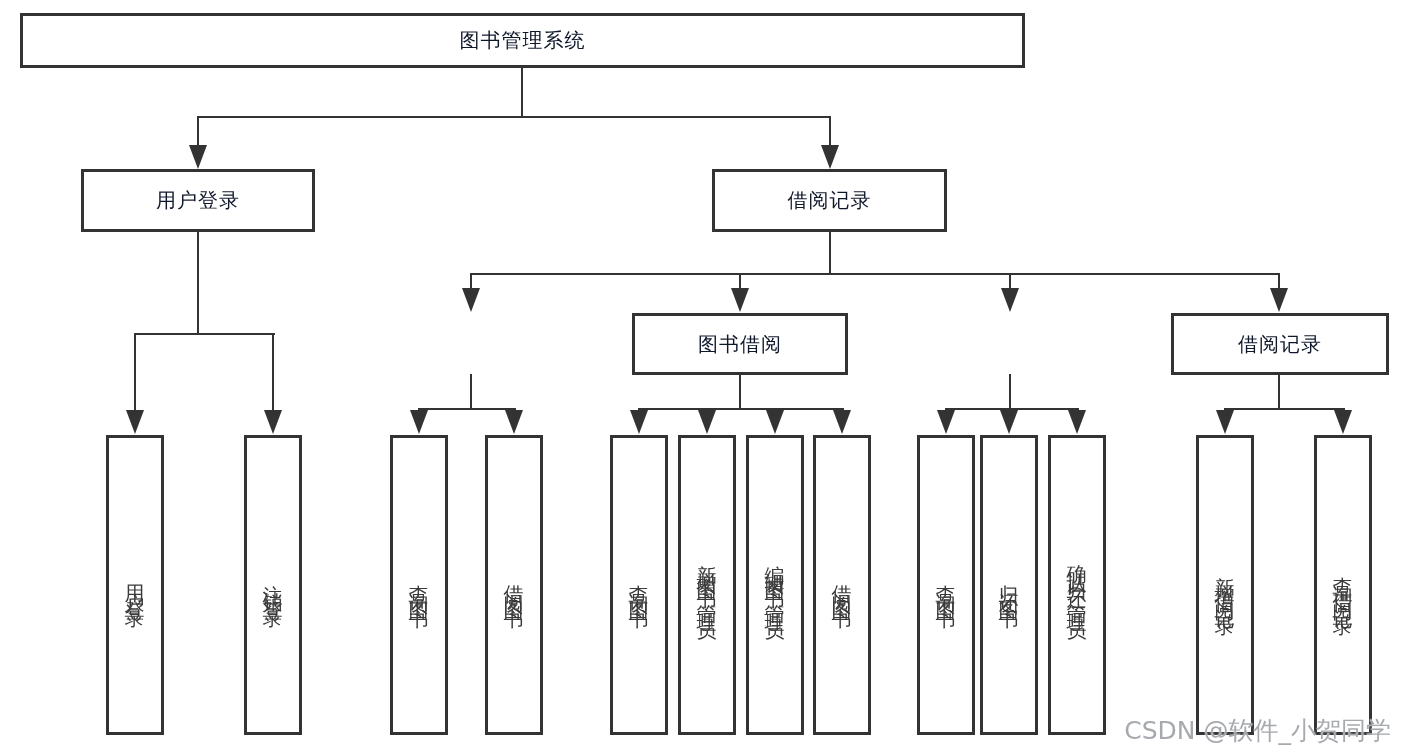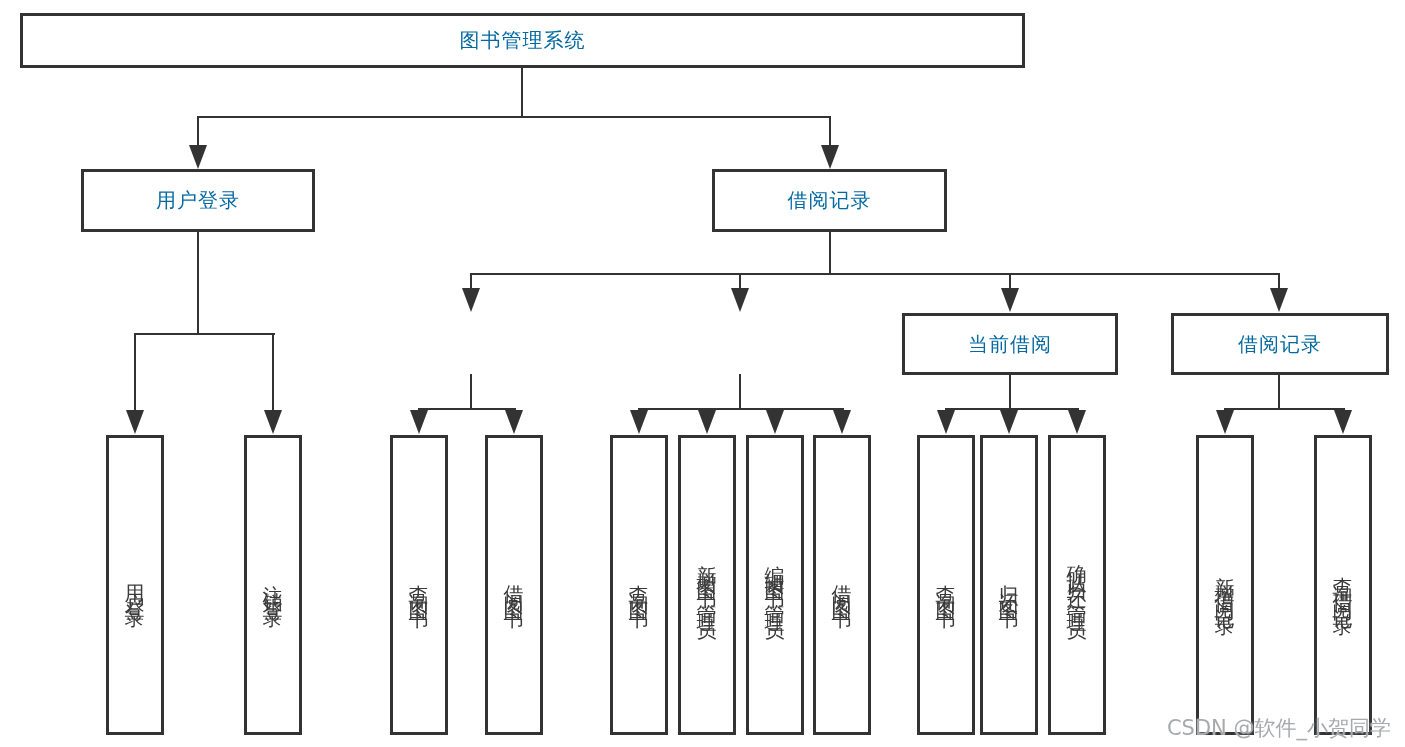--- a/index.html
+++ b/index.html
@@ -16,21 +16,21 @@
     position: absolute;
     box-sizing: border-box;
     border: 3px solid #333333;
     background: #ffffff;
     display: flex;
     align-items: center;
     justify-content: center;
   }
   .node .lbl {
     font-size: 20px;
-    color: #0369a1;
+    color: #0f172a;
     letter-spacing: 1px;
     white-space: nowrap;
   }
   .leaf {
     position: absolute;
     top: 435px;
     width: 58px;
     height: 300px;
     box-sizing: border-box;
     border: 3px solid #333333;
@@ -56,21 +56,21 @@
     width: 0;
     height: 0;
     border-left: 9px solid transparent;
     border-right: 9px solid transparent;
     border-top: 24px solid #333333;
   }
   .watermark {
     position: absolute;
     top: 714px;
     right: 14px;
-    font-size: 21px;
+    font-size: 25px;
     color: #a6a9ad;
     text-shadow: 0 0 2px #ffffff;
     z-index: 5;
     white-space: nowrap;
   }
 </style>
 </head>
 <body>
 
 <div id="stage">
@@ -104,22 +104,22 @@
   <div class="hline" style="left:470px;top:273px;width:810px"></div>
   <div class="vline" style="left:470px;top:273px;height:16px"></div>
   <div class="arrow" style="left:462px;top:288px"></div>
   <div class="vline" style="left:739px;top:273px;height:16px"></div>
   <div class="arrow" style="left:731px;top:288px"></div>
   <div class="vline" style="left:1009px;top:273px;height:16px"></div>
   <div class="arrow" style="left:1001px;top:288px"></div>
   <div class="vline" style="left:1278px;top:273px;height:16px"></div>
   <div class="arrow" style="left:1270px;top:288px"></div>
 
-  <div class="node" style="left:902px;top:313px;width:216px;height:62px">
-    <span class="lbl">当前借阅</span>
+  <div class="node" style="left:632px;top:313px;width:216px;height:62px">
+    <span class="lbl">图书借阅</span>
   </div>
   <div class="node" style="left:1171px;top:313px;width:218px;height:62px">
     <span class="lbl">借阅记录</span>
   </div>
 
   <div class="vline" style="left:470px;top:374px;height:35px"></div>
   <div class="hline" style="left:418px;top:408px;width:98px"></div>
   <div class="arrow" style="left:410px;top:410px"></div>
   <div class="arrow" style="left:505px;top:410px"></div>
 

